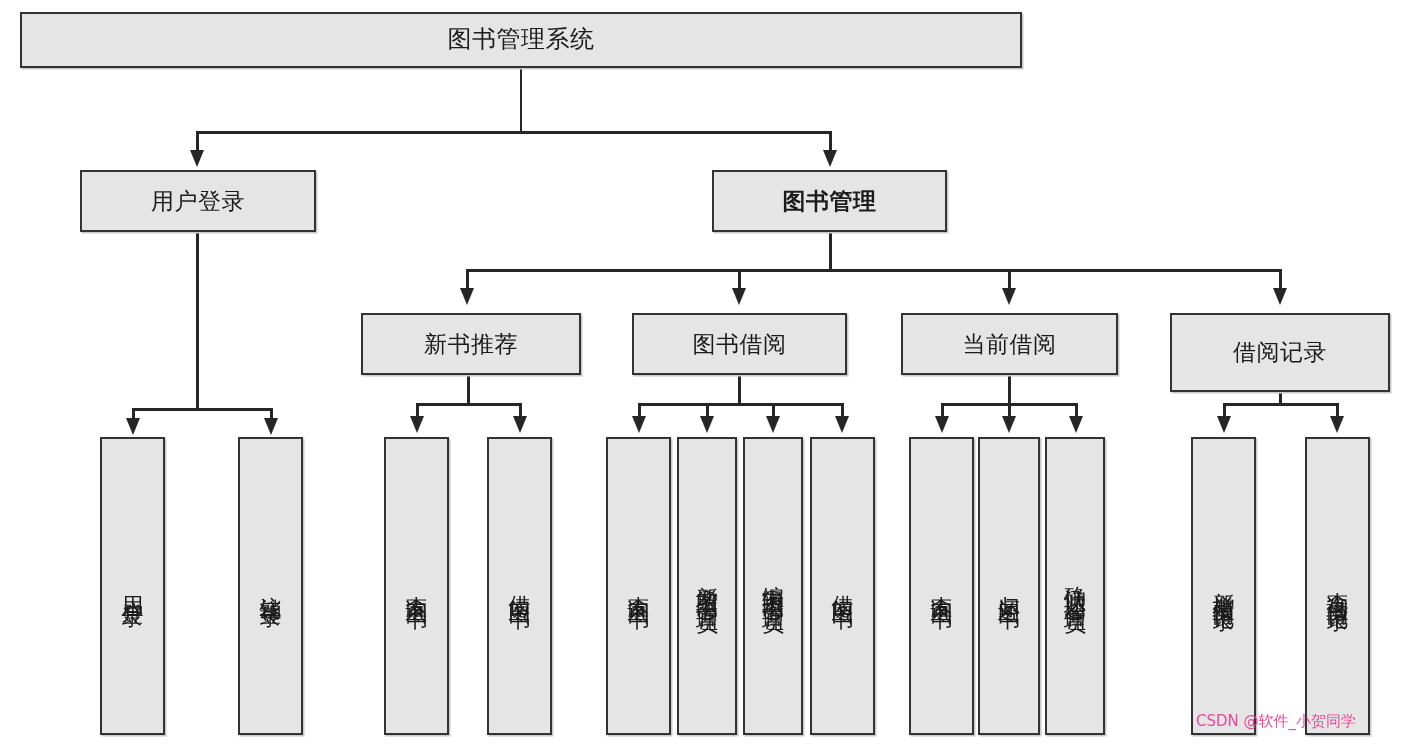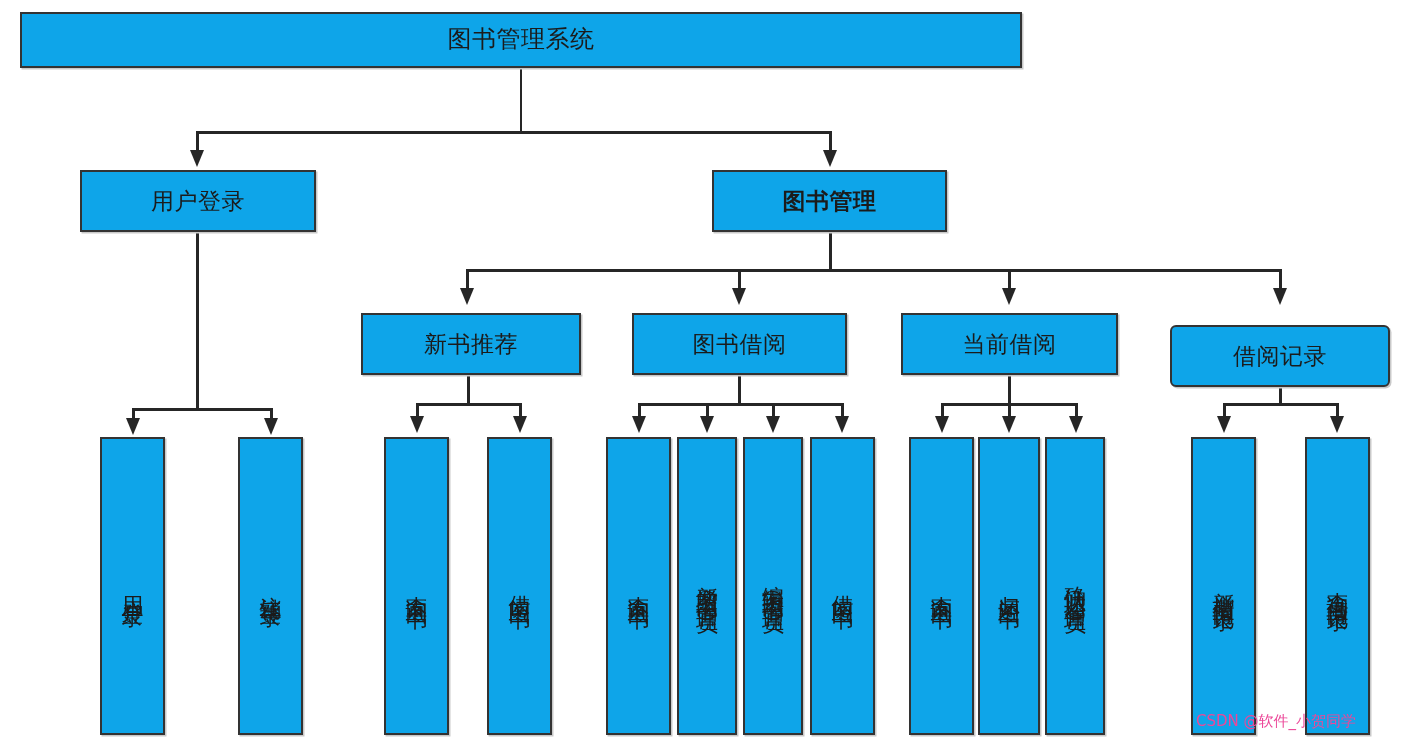--- a/index.html
+++ b/index.html
@@ -16,21 +16,21 @@
     width: 1405px;
     height: 747px;
     background: #ffffff;
     overflow: hidden;
   }
   
   .node {
     position: absolute;
     box-sizing: border-box;
     border: 2.5px solid #333333;
-    background: #0ea5e9;
+    background: #e5e5e5;
     box-shadow: 1.5px 1.5px 0 0 #c9c9c9;
     display: flex;
     align-items: center;
     justify-content: center;
     color: #1b1b1b;
     line-height: 1.08;
     z-index: 3;
   }
   .node .label {
     display: block;
@@ -166,21 +166,21 @@
 
   <div class="node h" style="left:361px; top:313px; width:220px; height:62px;">
     <span class="label">新书推荐</span>
   </div>
   <div class="node h" style="left:901px; top:313px; width:217px; height:62px;">
     <span class="label">当前借阅</span>
   </div>
   <div class="node h" style="left:632px; top:313px; width:215px; height:62px;">
     <span class="label">图书借阅</span>
   </div>
-  <div class="node h" style="left:1170px; top:325px; width:220px; height:62px;border-radius:6px;">
+  <div class="node h" style="left:1170px; top:313px; width:220px; height:79px;">
     <span class="label">借阅记录</span>
   </div>
 
   <div class="node v" style="left:100px; top:437px; width:65px; height:298px;">
     <span class="label">用户登录</span>
   </div>
   <div class="node v" style="left:238px; top:437px; width:65px; height:298px;">
     <span class="label">注销登录</span>
   </div>
 

